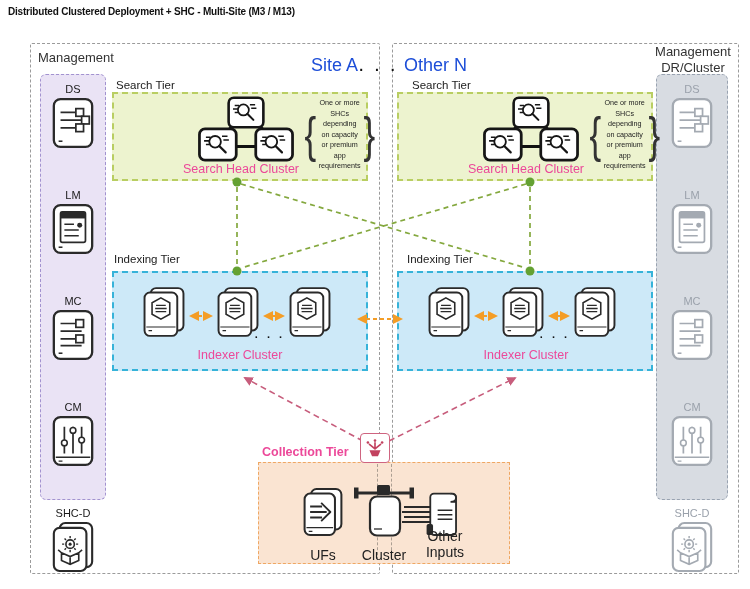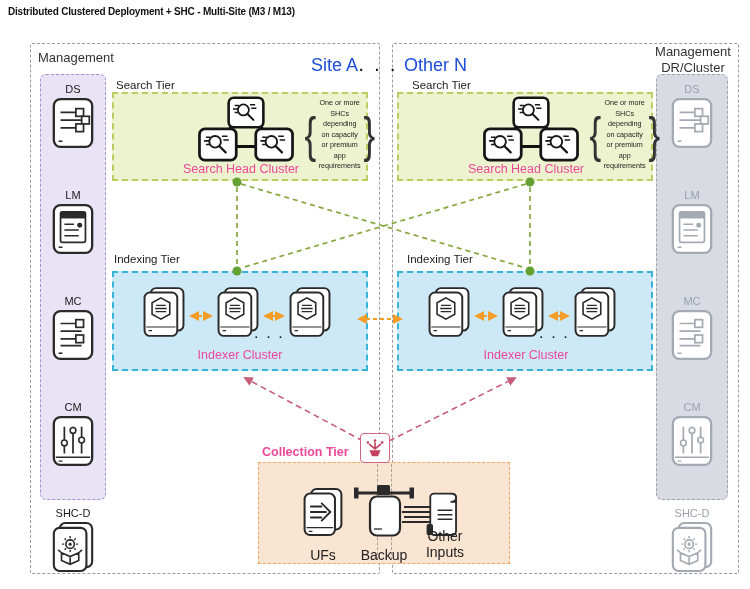--- a/index.html
+++ b/index.html
@@ -294,21 +294,21 @@
       <use href="#i-uf"></use>
     </svg>
   <svg class="abs coll-icon" style="left:350px; top:482px; z-index:6;" width="94" height="58" viewBox="0 0 94 58">
       <use href="#i-network"></use>
     </svg>
   <svg class="abs coll-icon" style="left:422px; top:486px; z-index:6;" width="46" height="52" viewBox="0 0 50 56">
       <use href="#i-other"></use>
     </svg>
 
   <div class="abs coll-input-label" style="left:300px; top:547px; width:46px; z-index:6;">UFs</div>
-  <div class="abs coll-input-label" style="left:358px; top:547px; width:52px; z-index:6;">Backup</div>
+  <div class="abs coll-input-label" style="left:358px; top:547px; width:52px; z-index:6;">Cluster</div>
   <div class="abs coll-input-label" style="left:414px; top:528px; width:62px; z-index:6;">Other Inputs</div>
 
   <svg id="connectors" class="abs" width="750" height="589" viewBox="0 0 750 589">
     <defs>
       <marker id="ah-o" viewBox="0 0 10 10" refX="8" refY="5" markerWidth="5" markerHeight="5" orient="auto-start-reverse">
         <path d="M0 0 L10 5 L0 10 Z" fill="#f49d26"></path>
       </marker>
       <marker id="ah-p" viewBox="0 0 10 10" refX="8" refY="5" markerWidth="6" markerHeight="6" orient="auto-start-reverse">
         <path d="M0 0 L10 5 L0 10 Z" fill="#c75d7c"></path>
       </marker>

